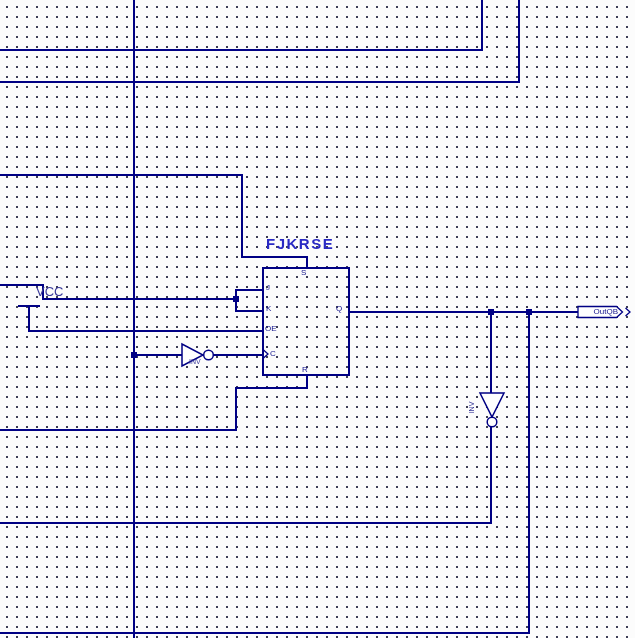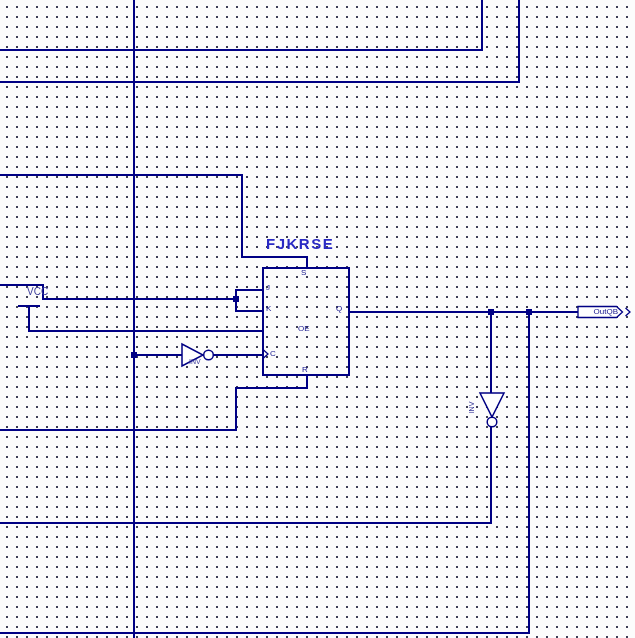--- a/index.html
+++ b/index.html
@@ -17,31 +17,31 @@
   .junc{position:absolute;width:6px;height:6px;background:#000084;}
   .ffbox{
     position:absolute;left:262px;top:267px;width:88px;height:109px;
     border:2px solid #000084;background:transparent;box-sizing:border-box;
   }
   .lbl{position:absolute;color:#14148c;font-size:8px;line-height:9px;white-space:nowrap;}
   .title{
     left:266px;top:235px;font-size:15px;line-height:17px;font-weight:bold;
     letter-spacing:1.5px;color:#2a2ac4;
   }
-  .vcc-lbl{left:27px;top:287px;font-size:10px;color:#3a3a9a;}
+  .vcc-lbl{left:36px;top:287px;font-size:13px;color:#3a3a9a;}
   .inv1-lbl{left:189px;top:358px;font-size:7px;line-height:7px;color:#3a3a9a;}
   .inv2-lbl{
     left:466px;top:404px;font-size:7px;line-height:7px;color:#3a3a9a;
     transform:rotate(-90deg);transform-origin:center center;
   }
   .out-lbl{left:578px;top:307px;width:40px;text-align:right;font-size:8px;color:#14148c;}
   .pin-s{left:301px;top:268px;}
   .pin-j{left:266px;top:283px;}
   .pin-k{left:266px;top:304px;}
-  .pin-oe{left:265px;top:324px;padding-left:33px;}
+  .pin-oe{left:265px;top:324px;}
   .pin-c{left:270px;top:349px;}
   .pin-r{left:302px;top:365px;}
   .pin-q{left:336px;top:304px;}
   svg.overlay{position:absolute;left:0;top:0;width:635px;height:638px;}
 </style>
 </head>
 <body>
 
 <div class="stage">
 

